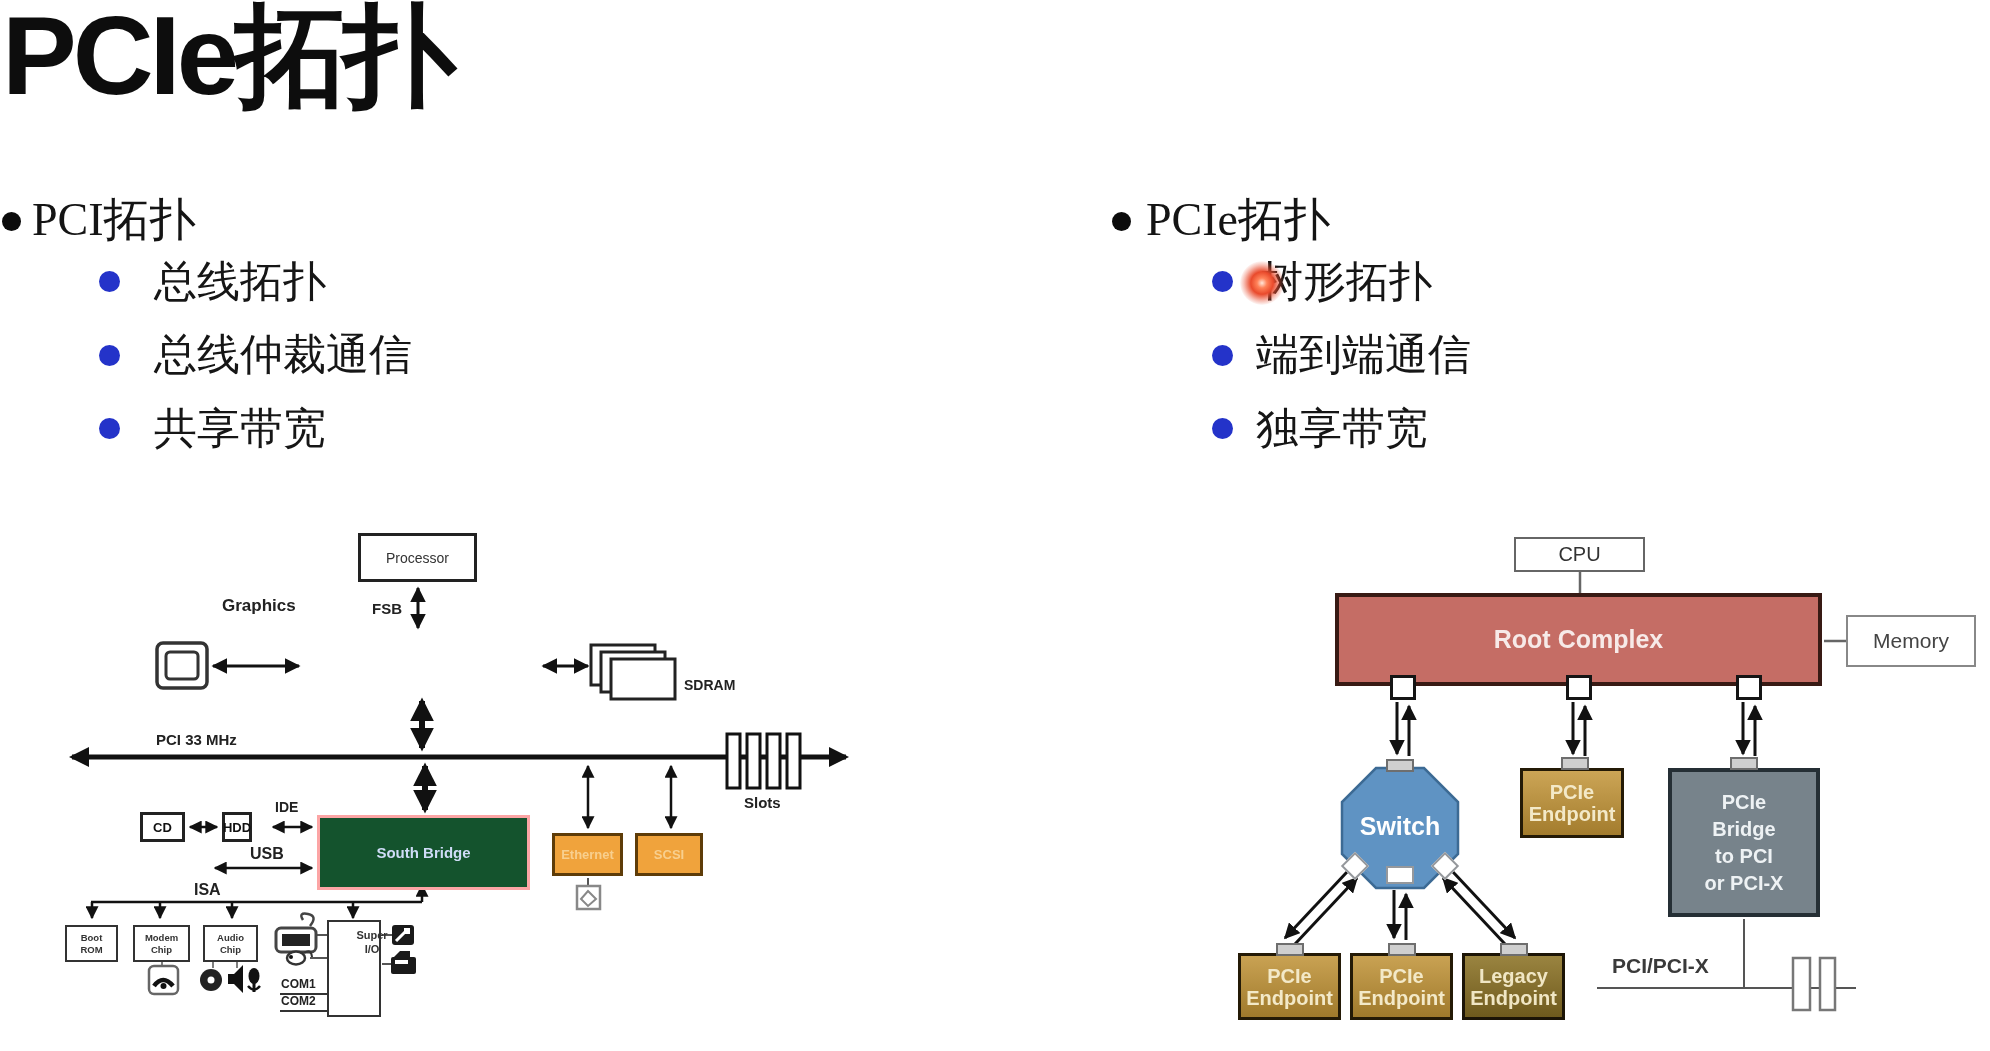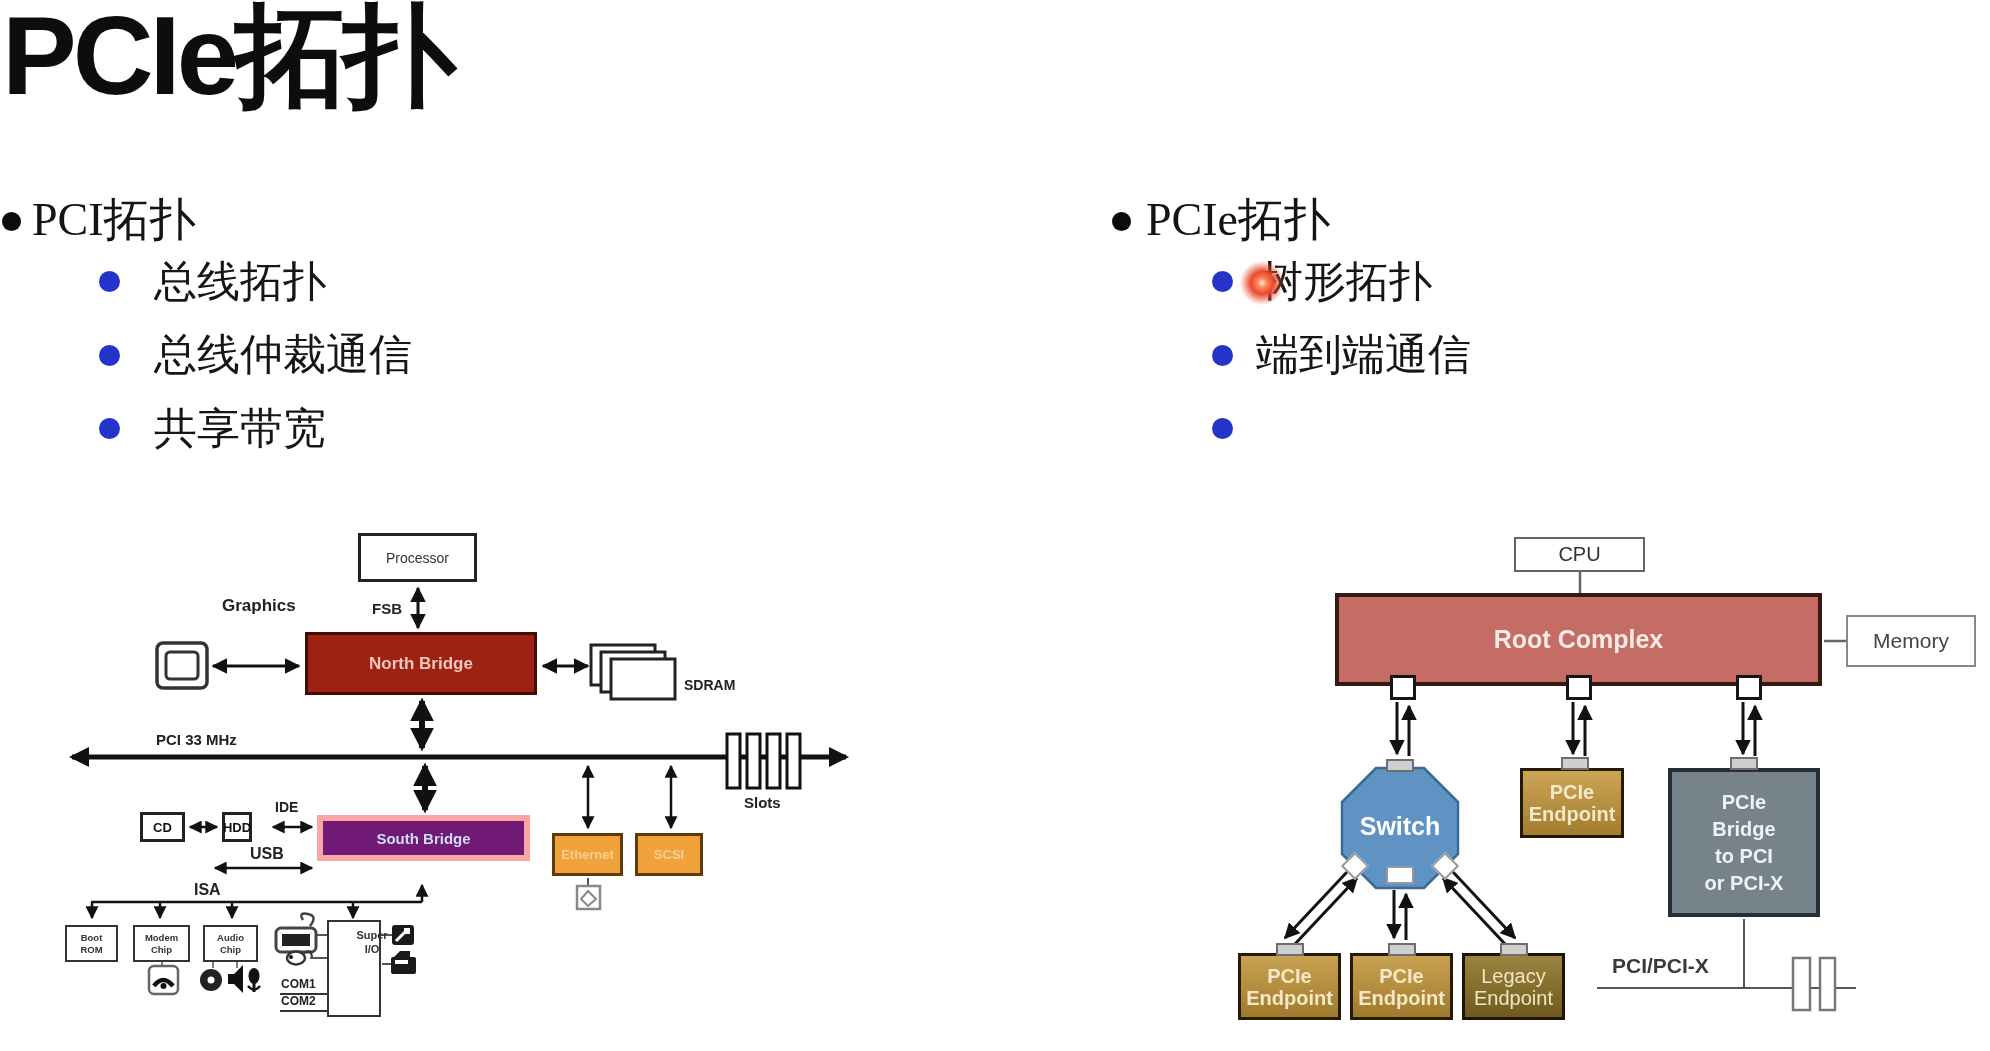--- a/index.html
+++ b/index.html
@@ -178,43 +178,41 @@
   <div class="abs b-dot" style="left:99px;top:418px;"></div>
   <div class="abs i-text serif" style="left:154px;top:404px;">共享带宽</div>
 
   <div class="abs h-dot" style="left:1112px;top:212px;"></div>
   <div class="abs h-text serif" style="left:1146px;top:194px;">PCIe拓扑</div>
   <div class="abs b-dot" style="left:1212px;top:271px;"></div>
   <div class="abs i-text serif" style="left:1260px;top:257px;">树形拓扑</div>
   <div class="abs b-dot" style="left:1212px;top:345px;"></div>
   <div class="abs i-text serif" style="left:1256px;top:330px;">端到端通信</div>
   <div class="abs b-dot" style="left:1212px;top:418px;"></div>
+  <div class="abs i-text serif" style="left:1256px;top:404px;">独享带宽</div>
 
   <div class="abs laser" style="left:1240px;top:261px;"></div>
 
   <div class="abs box" style="left:358px;top:533px;width:119px;height:49px;border:3px solid #222;font-size:14px;color:#333;">
       <span>Processor</span>
     </div>
   <div class="abs lbl" style="left:372px;top:600px;font-size:15px;font-weight:700;">FSB</div>
-  <div class="abs box" style="left:305px;top:632px;width:232px;height:63px;background:#9e2113;border:3px solid #430c05;font-size:17px;font-weight:600;color:#eec9bd;">
-      <span>North Bridge</span>
-    </div>
   <div class="abs lbl" style="left:222px;top:596px;font-size:17px;font-weight:600;text-align:right;">Graphics</div>
   <div class="abs lbl" style="left:684px;top:661px;font-size:14px;font-weight:600;margin-top:16px;">SDRAM</div>
   <div class="abs lbl" style="left:156px;top:731px;font-size:15px;font-weight:700;">PCI 33 MHz</div>
   <div class="abs lbl" style="left:744px;top:794px;font-size:15px;font-weight:600;">Slots</div>
 
   <div class="abs box" style="left:140px;top:812px;width:45px;height:30px;border:3px solid #222;font-size:13px;font-weight:600;">
       <span>CD</span>
     </div>
   <div class="abs box" style="left:222px;top:812px;width:30px;height:30px;border:3px solid #222;font-size:13px;font-weight:600;">
       <span>HDD</span>
     </div>
   <div class="abs lbl" style="left:275px;top:799px;font-size:14px;font-weight:700;">IDE</div>
-  <div class="abs box" style="left:317px;top:815px;width:213px;height:46px;background:#701a75;border:6px solid #fca5a5;font-size:15px;font-weight:600;color:#cfdcf7;">
+  <div class="abs box" style="left:317px;top:815px;width:213px;height:75px;background:#14532d;border:3px solid #fca5a5;font-size:15px;font-weight:600;color:#cfdcf7;">
       <span>South Bridge</span>
     </div>
   <div class="abs lbl" style="left:250px;top:845px;font-size:16px;font-weight:700;">USB</div>
   <div class="abs lbl" style="left:194px;top:881px;font-size:16px;font-weight:700;">ISA</div>
 
   <div class="abs box" style="left:552px;top:833px;width:71px;height:43px;background:#f0a33c;border:3px solid #5e3c08;font-size:13px;font-weight:700;color:#f8cf8e;">
       <span>Ethernet</span>
     </div>
   <div class="abs box" style="left:635px;top:833px;width:68px;height:43px;background:#f0a33c;border:3px solid #5e3c08;font-size:13px;font-weight:700;color:#f8cf8e;">
       <span>SCSI</span>
@@ -272,19 +270,19 @@
 
   <div class="abs tab" style="left:1276px;top:943px;width:28px;height:13px;"></div>
   <div class="abs box" style="left:1238px;top:953px;width:103px;height:67px;background:linear-gradient(180deg,#c9a253,#a07a2c);border:3.5px solid #241a06;font-size:20px;font-weight:700;line-height:1.1;color:#f3e9c8;">
       <span>PCIe Endpoint</span>
     </div>
   <div class="abs tab" style="left:1388px;top:943px;width:28px;height:13px;"></div>
   <div class="abs box" style="left:1350px;top:953px;width:103px;height:67px;background:linear-gradient(180deg,#c9a253,#a07a2c);border:3.5px solid #241a06;font-size:20px;font-weight:700;line-height:1.1;color:#f3e9c8;">
       <span>PCIe Endpoint</span>
     </div>
   <div class="abs tab" style="left:1500px;top:943px;width:28px;height:13px;"></div>
-  <div class="abs box" style="left:1462px;top:953px;width:103px;height:67px;background:linear-gradient(180deg,#9a8440,#6f5a1d);border:3.5px solid #1c1406;font-size:20px;font-weight:400;line-height:1.1;color:#f0e6c4;">
+  <div class="abs box" style="left:1462px;top:953px;width:103px;height:67px;background:linear-gradient(180deg,#9a8440,#6f5a1d);border:3.5px solid #1c1406;font-size:20px;font-weight:700;line-height:1.1;color:#f0e6c4;">
       <span>Legacy Endpoint</span>
     </div>
 
   <div class="abs lbl" style="left:1612px;top:954px;font-size:21px;font-weight:700;color:#3a3a3a;">PCI/PCI-X</div>
 
 </div>
 
 </body></html>

